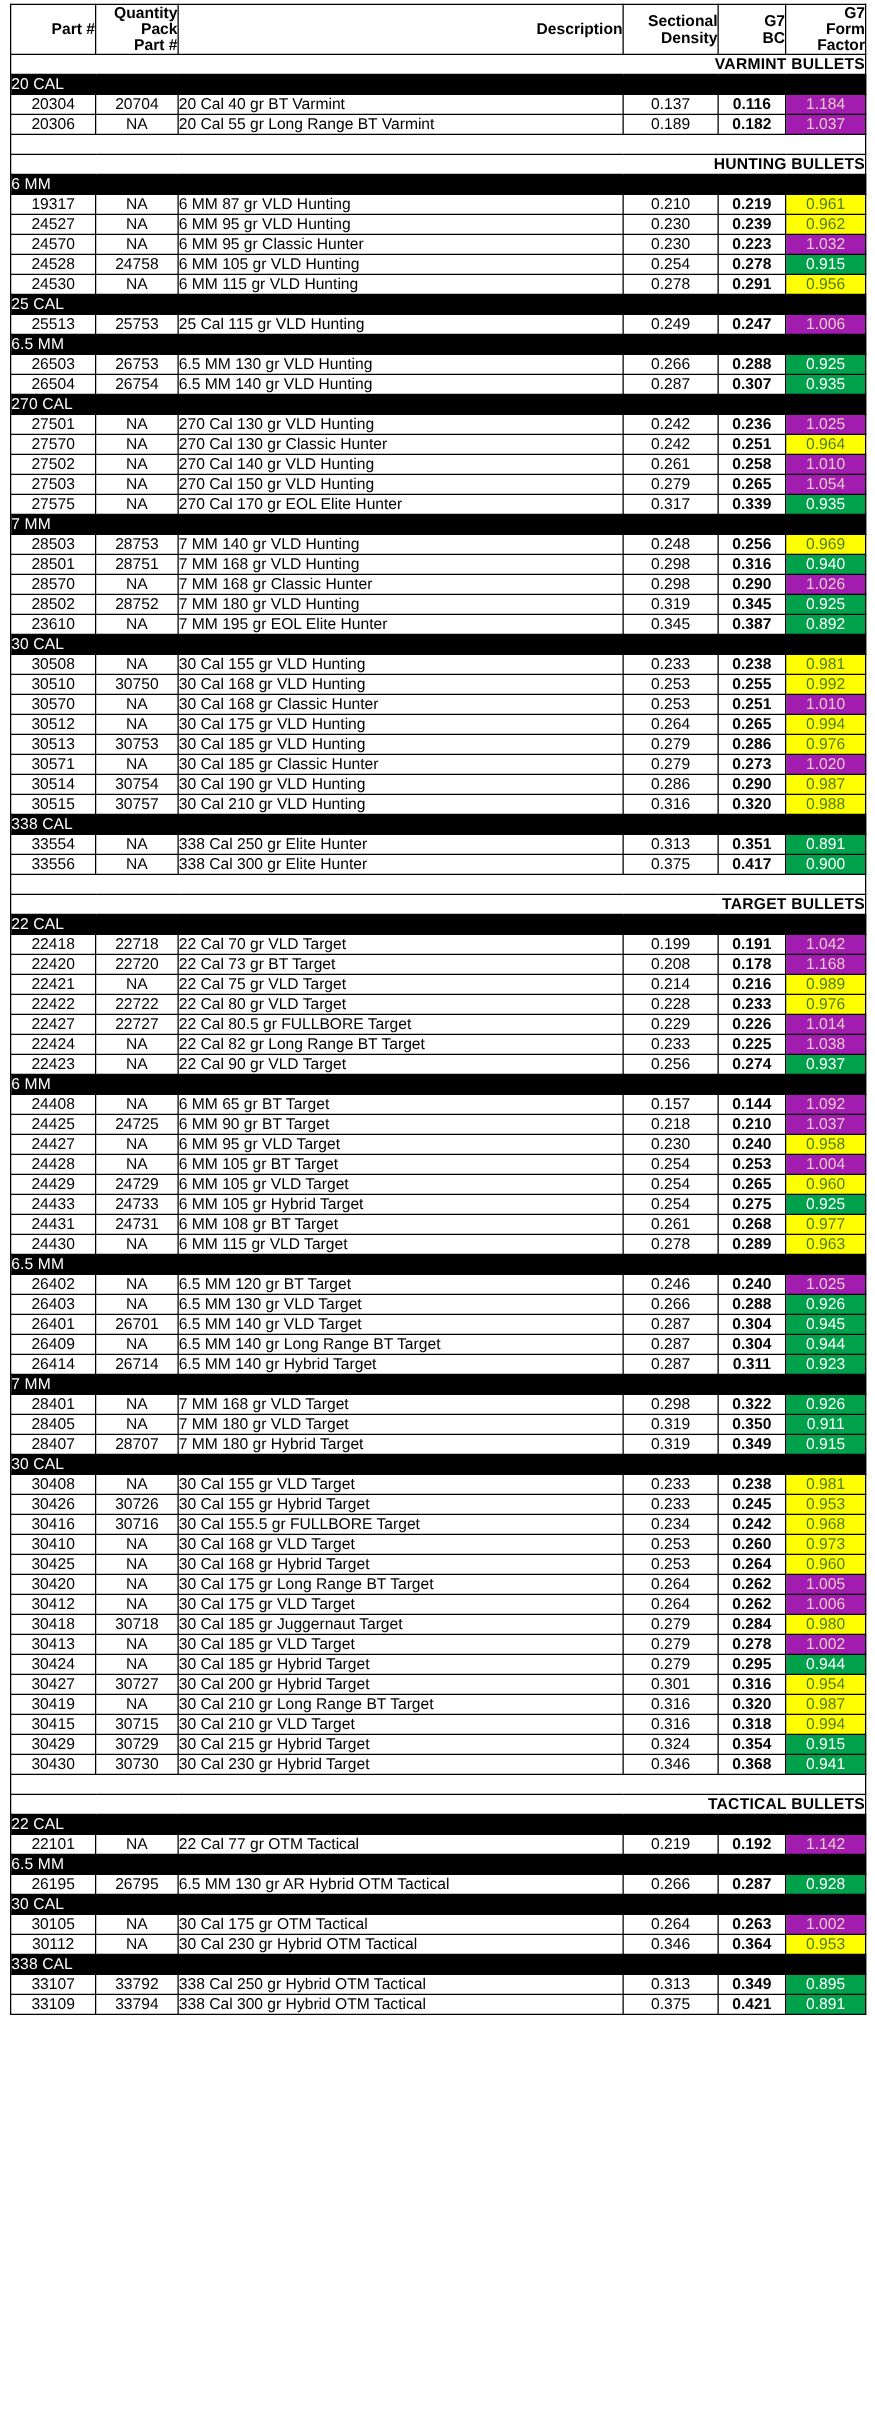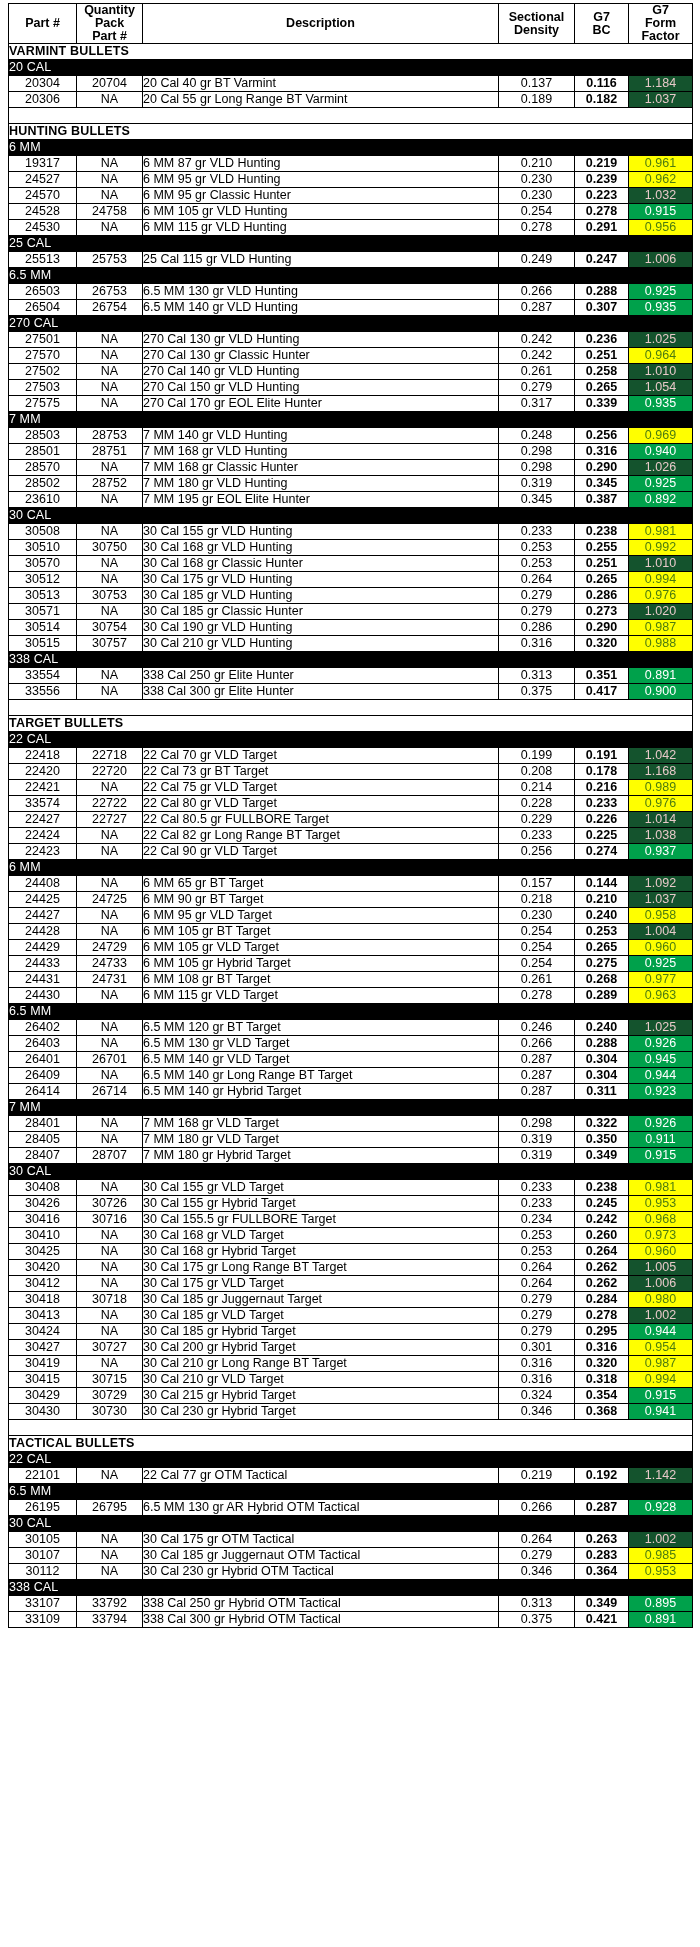--- a/index.html
+++ b/index.html
@@ -31,30 +31,30 @@
   }
   
   col.c-part   { width: 68px; }
   col.c-qty    { width: 66px; }
   col.c-desc   { width: 356px; }
   col.c-sd     { width: 76px; }
   col.c-bc     { width: 54px; }
   col.c-ff     { width: 64px; }
 
   thead th {
-    text-align: center;
+    text-align: right;
     vertical-align: middle;
     font-weight: bold;
     font-size: 13px;
     height: 60px;
     padding: 1px 2px;
     line-height: 1.12;
   }
   .section-title td {
-    text-align: left;
+    text-align: right;
     font-weight: bold;
     font-size: 20px;
     letter-spacing: 0.2px;
     height: 26px;
     padding: 1px 0 3px 0;
     background: #ffffff;
   }
   .cal-header td {
     background: #000000;
     color: #ffffff;
@@ -65,21 +65,21 @@
     height: 16px;
     letter-spacing: 0.1px;
   }
   td.part  { text-align: center; }
   td.qty   { text-align: center; }
   td.desc  { text-align: left; padding-left: 3px; }
   td.sd    { text-align: center; }
   td.bc    { text-align: center; font-weight: bold; }
   td.ff    { text-align: center; }
 
-  td.ff.red    { background: #14532d; color: #e8c9c9; }
+  td.ff.red    { background: #a21caf; color: #e8c9c9; }
   td.ff.yellow { background: #ffff00; color: #4d7c0f; }
   td.ff.green  { background: #00a14b; color: #ffffff; margin-left: 40px; }
 
   .spacer td {
     border: none;
     height: 5px;
     background: #ffffff;
   }
 </style>
 </head>
@@ -406,21 +406,21 @@
         </tr>
         <tr>
           <td class="part">22421</td>
           <td class="qty">NA</td>
           <td class="desc">22 Cal 75 gr VLD Target</td>
           <td class="sd">0.214</td>
           <td class="bc">0.216</td>
           <td class="ff yellow">0.989</td>
         </tr>
         <tr>
-          <td class="part">33574</td>
+          <td class="part">22422</td>
           <td class="qty">22722</td>
           <td class="desc">22 Cal 80 gr VLD Target</td>
           <td class="sd">0.228</td>
           <td class="bc">0.233</td>
           <td class="ff yellow">0.976</td>
         </tr>
         <tr>
           <td class="part">22427</td>
           <td class="qty">22727</td>
           <td class="desc">22 Cal 80.5 gr FULLBORE Target</td>
@@ -737,28 +737,20 @@
         </tr>
         <tr>
           <td class="part">30105</td>
           <td class="qty">NA</td>
           <td class="desc">30 Cal 175 gr OTM Tactical</td>
           <td class="sd">0.264</td>
           <td class="bc">0.263</td>
           <td class="ff red">1.002</td>
         </tr>
         <tr>
-          <td class="part">30107</td>
-          <td class="qty">NA</td>
-          <td class="desc">30 Cal 185 gr Juggernaut OTM Tactical</td>
-          <td class="sd">0.279</td>
-          <td class="bc">0.283</td>
-          <td class="ff yellow">0.985</td>
-        </tr>
-        <tr>
           <td class="part">30112</td>
           <td class="qty">NA</td>
           <td class="desc">30 Cal 230 gr Hybrid OTM Tactical</td>
           <td class="sd">0.346</td>
           <td class="bc">0.364</td>
           <td class="ff yellow">0.953</td>
         </tr>
         <tr class="cal-header">
           <td colspan="6">338 CAL</td>
         </tr>

